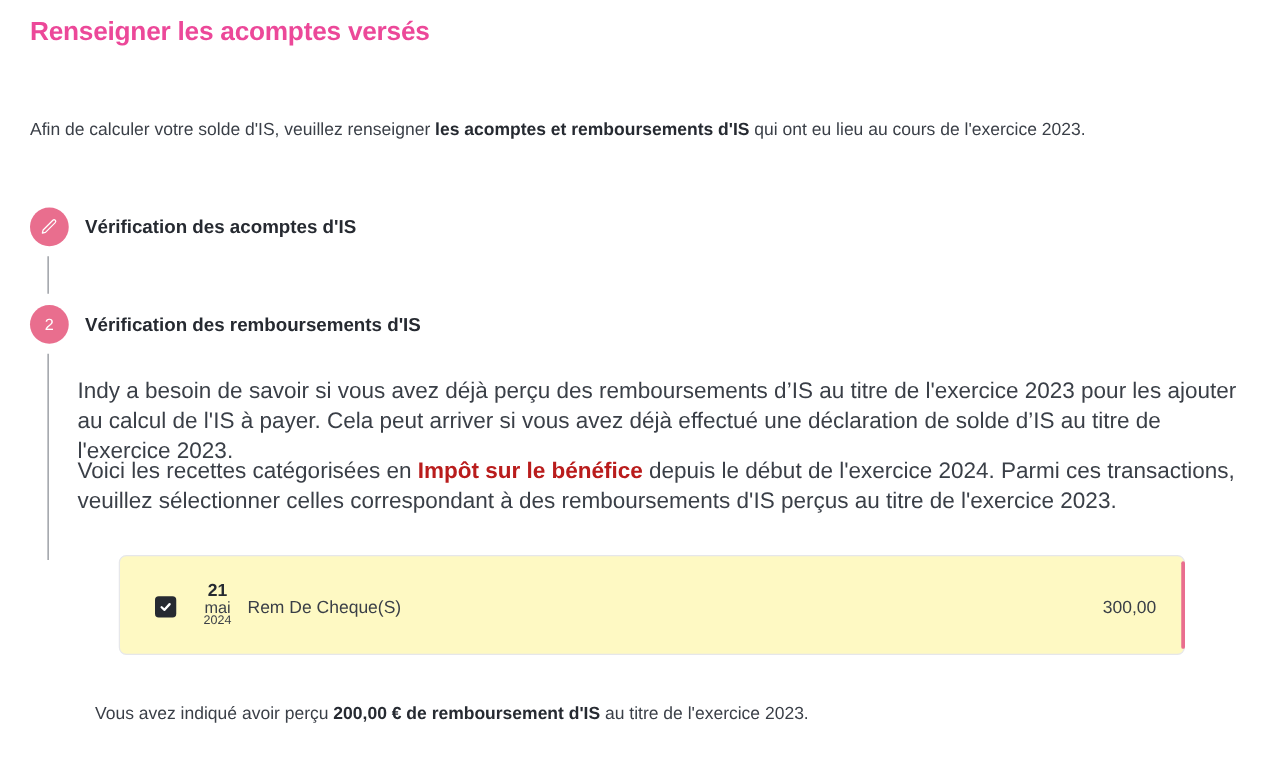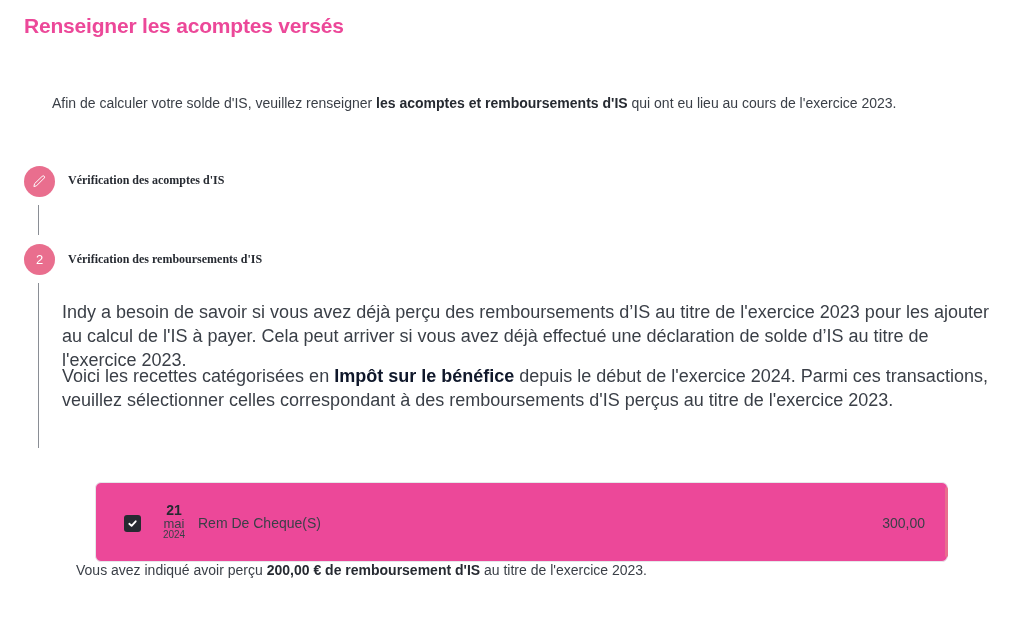--- a/index.html
+++ b/index.html
@@ -1,26 +1,26 @@
 <!DOCTYPE html>
 <html><head>
 <meta charset="utf-8">
 <style>
   * { box-sizing: border-box; margin: 0; padding: 0; }
   html, body { width: 1024px; height: 624px; background: #ffffff; overflow: hidden; }
   body { font-family: "Liberation Sans", "DejaVu Sans", sans-serif; color: #2b2f36; position: relative; }
   .page-title { position: absolute; left: 24px; top: 14px; font-size: 21px; font-weight: 700; color: #ec4899; letter-spacing: -0.2px; }
-  .intro { position: absolute; left: 24px; top: 95px; font-size: 14px; color: #3a3f47; margin-left: 28px; }
+  .intro { position: absolute; left: 24px; top: 95px; font-size: 14px; color: #3a3f47; }
   .intro b { color: #262a31; }
   .step-circle { position: absolute; left: 24px; width: 31px; height: 31px; border-radius: 50%; background: #e96e8e; color: #fff; display: flex; align-items: center; justify-content: center; font-size: 13px; }
-  .step-title { position: absolute; left: 68px; font-size: 12px; font-weight: 700; color: #262a31; font-family: Liberation Serif, serif; }
+  .step-title { position: absolute; left: 68px; font-size: 15px; font-weight: 700; color: #262a31; }
   .vline { position: absolute; left: 38px; width: 1px; background: #8a8e95; }
   .para { position: absolute; left: 62px; width: 930px; font-size: 18px; line-height: 24px; color: #3a3f47; }
-  .para b { color: #0f172a; }
-  .txn-card { position: absolute; left: 95px; top: 444px; width: 853px; height: 80px; border: 1px solid #e6e7ea; border-radius: 6px; background: #ec4899; margin-top: 38px; }
+  .para b { color: #b91c1c; }
+  .txn-card { position: absolute; left: 95px; top: 444px; width: 853px; height: 80px; border: 1px solid #e6e7ea; border-radius: 6px; background: #fef9c3; }
   .txn-card::after { content: ""; position: absolute; right: -1px; top: 4px; bottom: 4px; width: 3px; background: #e96e8e; border-radius: 2px; }
   .checkbox { position: absolute; left: 28px; top: 32px; width: 17px; height: 17px; background: #262a31; border-radius: 3px; display: flex; align-items: center; justify-content: center; }
   .date { position: absolute; left: 62px; top: 20px; width: 32px; text-align: center; color: #3a3f47; }
   .date .day { font-size: 14px; font-weight: 700; color: #262a31; line-height: 15px; display: block; }
   .date .month { font-size: 13px; line-height: 11px; display: block; }
   .date .year { font-size: 10px; line-height: 12px; display: block; }
   .txn-label { position: absolute; left: 102px; top: 32px; font-size: 14px; color: #3a3f47; text-align: right; }
   .txn-amount { position: absolute; right: 22px; top: 32px; font-size: 14px; color: #3a3f47; }
   .summary { position: absolute; left: 76px; top: 562px; font-size: 14px; color: #3a3f47; }
   .summary b { color: #262a31; }

